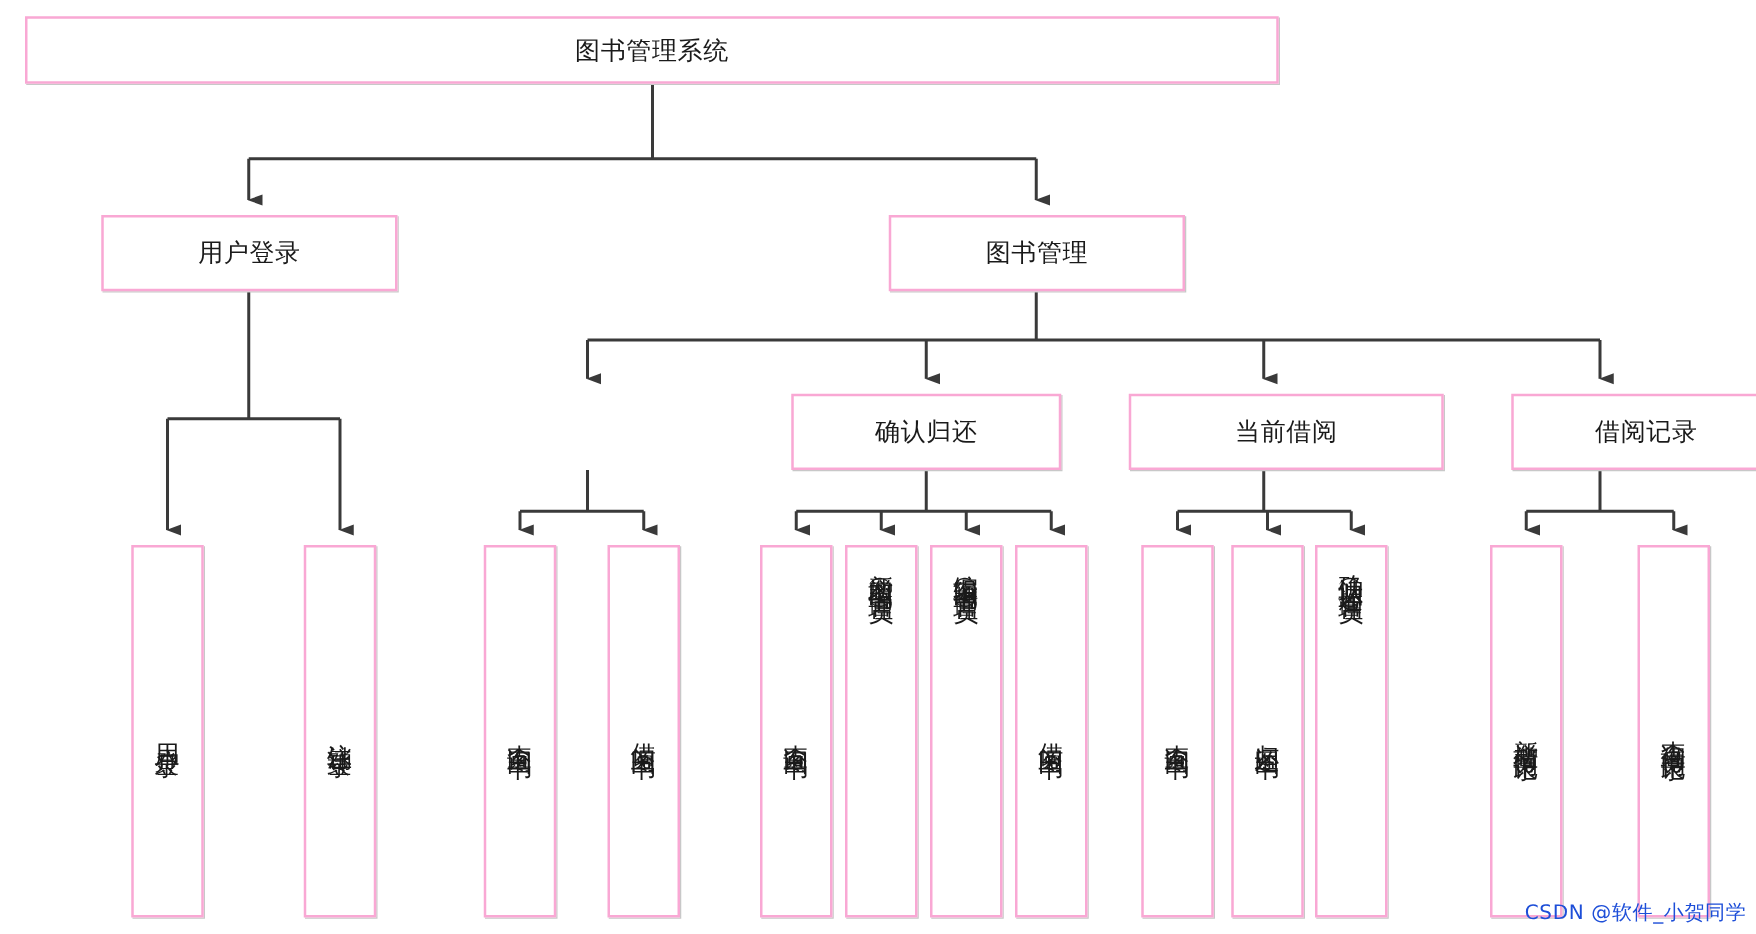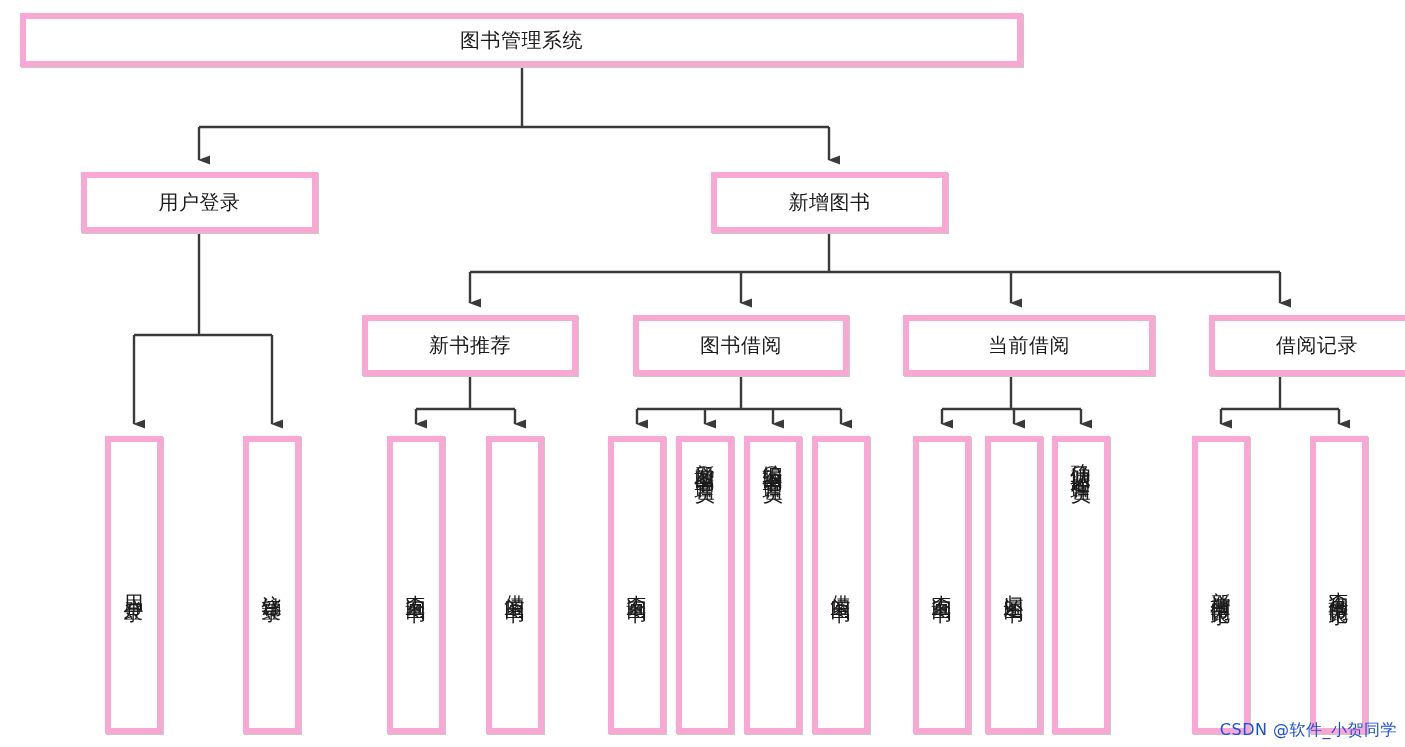--- a/index.html
+++ b/index.html
@@ -20,21 +20,21 @@
   #wires {
     position: absolute;
     left: 0;
     top: 0;
     width: 1405px;
     height: 747px;
   }
   .node {
     position: absolute;
     box-sizing: border-box;
-    border: 6px solid #f9a8d4;
+    border: 2px solid #f9a8d4;
     background: #ffffff;
     box-shadow: 1px 1px 0 0 #c8c8c8;
     display: flex;
     align-items: center;
     justify-content: center;
     color: #1a1a1a;
   }
   .node-label {
     font-size: 20px;
     line-height: 1.25;
@@ -127,28 +127,25 @@
   </svg>
 
   <div class="node" style="left: 20px; top: 13px; width: 1003px; height: 54px;">
     <span class="node-label">图书管理系统</span>
   </div>
 
   <div class="node" style="left: 81px; top: 172px; width: 237px; height: 61px;">
     <span class="node-label">用户登录</span>
   </div>
   <div class="node" style="left: 711px; top: 172px; width: 237px; height: 61px;">
-    <span class="node-label">新增图书</span>
+    <span class="node-label">图书管理</span>
   </div>
 
-  <div class="node" style="left: 362px; top: 315px; width: 216px; height: 61px;">
-    <span class="node-label">新书推荐</span>
-  </div>
   <div class="node" style="left: 633px; top: 315px; width: 216px; height: 61px;">
-    <span class="node-label">图书借阅</span>
+    <span class="node-label">确认归还</span>
   </div>
   <div class="node" style="left: 903px; top: 315px; width: 252px; height: 61px;">
     <span class="node-label">当前借阅</span>
   </div>
   <div class="node" style="left: 1172px; top: 315px; width: 216px; height: 61px; margin-left: 37px;">
     <span class="node-label">借阅记录</span>
   </div>
 
   <div class="node vertical centered" style="left: 105px; top: 436px; width: 58px; height: 298px;">
     <span class="node-label">用户登录</span>

